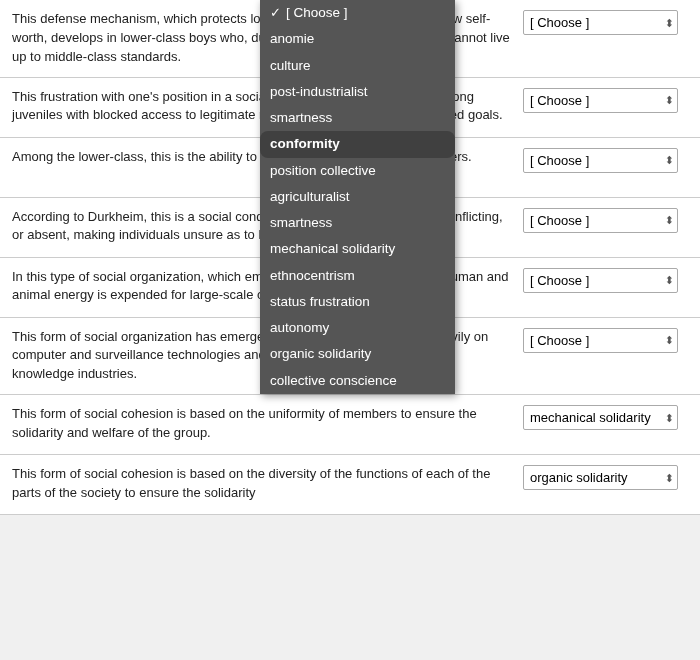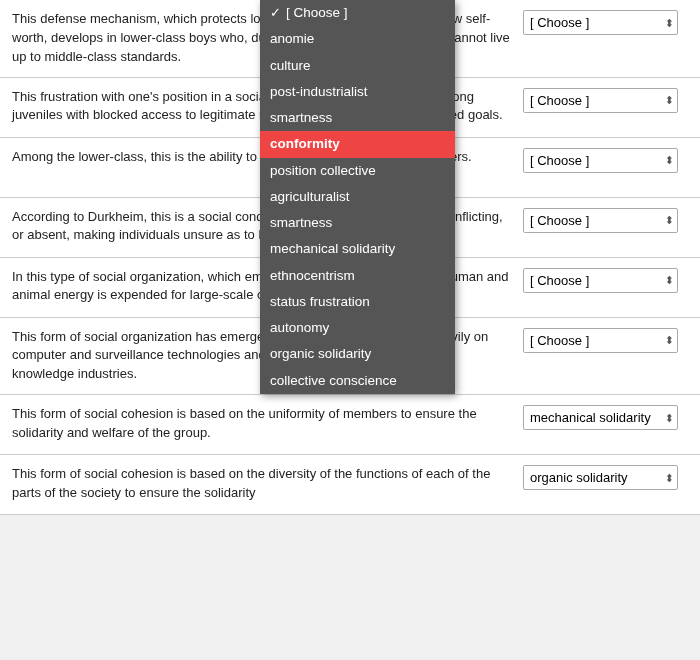--- a/index.html
+++ b/index.html
@@ -91,22 +91,23 @@
       align-items: center;
     }
 
     .dropdown-item.selected::before {
       content: '✓';
       margin-right: 5px;
       font-size: 13px;
     }
 
     .dropdown-item.highlighted {
-      background: #ef4444;
+      background: #404040;
       font-weight: bold;
+      border-radius: 8px;
     }
 
     .rows-container {
       position: relative;
     }
   </style>
 </head>
 <body>
 
 <div class="main-container">

